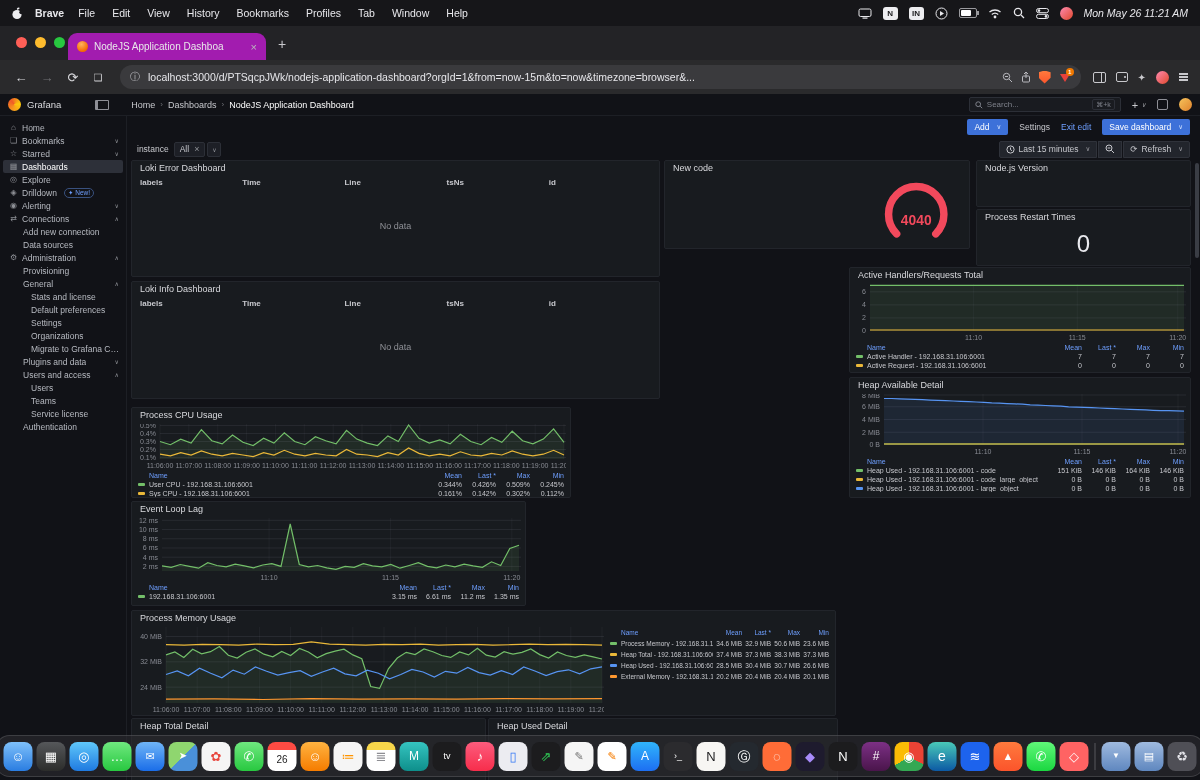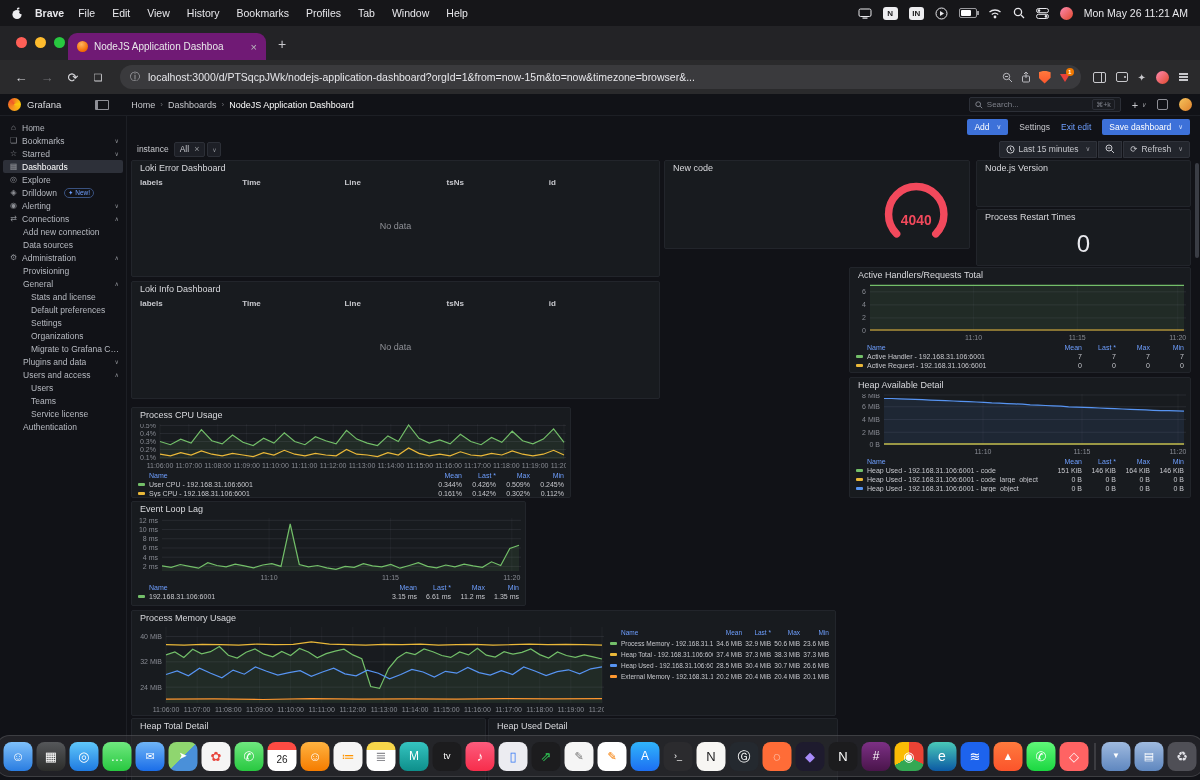--- a/index.html
+++ b/index.html
@@ -13,28 +13,28 @@
   .mb-app{font-weight:bold;margin:0 14px 0 12px;}
   .mb-menus{display:flex;gap:17px;}
   .mb-item{color:#e8e8ec;}
   .mb-status{margin-left:auto;display:flex;align-items:center;gap:11px;}
   .mb-box{min-width:13px;height:13px;background:#ededf0;color:#1a1a1c;border-radius:3px;font-size:8px;
     font-weight:bold;display:flex;align-items:center;justify-content:center;padding:0 1px;}
   .batt{position:relative;width:16px;height:8px;border:1px solid #9a9a9e;border-radius:2px;}
   .batt i{position:absolute;left:1px;top:1px;bottom:1px;width:10px;background:#fff;border-radius:1px;}
   .batt::after{content:"";position:absolute;right:-3px;top:2px;width:2px;height:4px;background:#9a9a9e;}
   .mb-avatar{width:13px;height:13px;border-radius:50%;background:linear-gradient(135deg,#ff8ab0,#e0482c);}
-  .mb-clock{white-space:nowrap;}
+  .mb-clock{white-space:nowrap;font-style:italic;}
 
   
   .tabbar{position:absolute;top:26px;left:0;right:0;height:34px;background:#232326;}
   .lights{position:absolute;left:16px;top:11px;display:flex;gap:8px;}
   .light{width:11px;height:11px;border-radius:50%;}
   .l-red{background:#ff5f57;}.l-yel{background:#febc2e;}.l-grn{background:#28c840;}
-  .tab{position:absolute;left:68px;top:7px;width:198px;height:27px;background:#701a75;
+  .tab{position:absolute;left:68px;top:7px;width:198px;height:27px;background:#a21caf;
     border-radius:9px 9px 0 0;display:flex;align-items:center;padding:0 9px;gap:6px;box-sizing:border-box;}
   .favicon{width:11px;height:11px;border-radius:50%;background:radial-gradient(circle at 40% 30%,#ffb45e,#f46800 72%);flex:none;}
   .tab-title{flex:1;color:#e8e8ea;font-size:10px;white-space:nowrap;overflow:hidden;}
   .tab-close{color:#b9b9bd;font-size:11px;flex:none;}
   .newtab{position:absolute;left:278px;top:11px;color:#c9c9cd;font-size:14px;line-height:14px;}
 
   
   .navbar{position:absolute;top:60px;left:0;right:0;height:34px;background:#2a2a2c;display:flex;
     align-items:center;padding:0 10px;gap:4px;box-sizing:border-box;}
   .nav-btn{width:22px;text-align:center;color:#d9d9dd;font-size:13px;}

